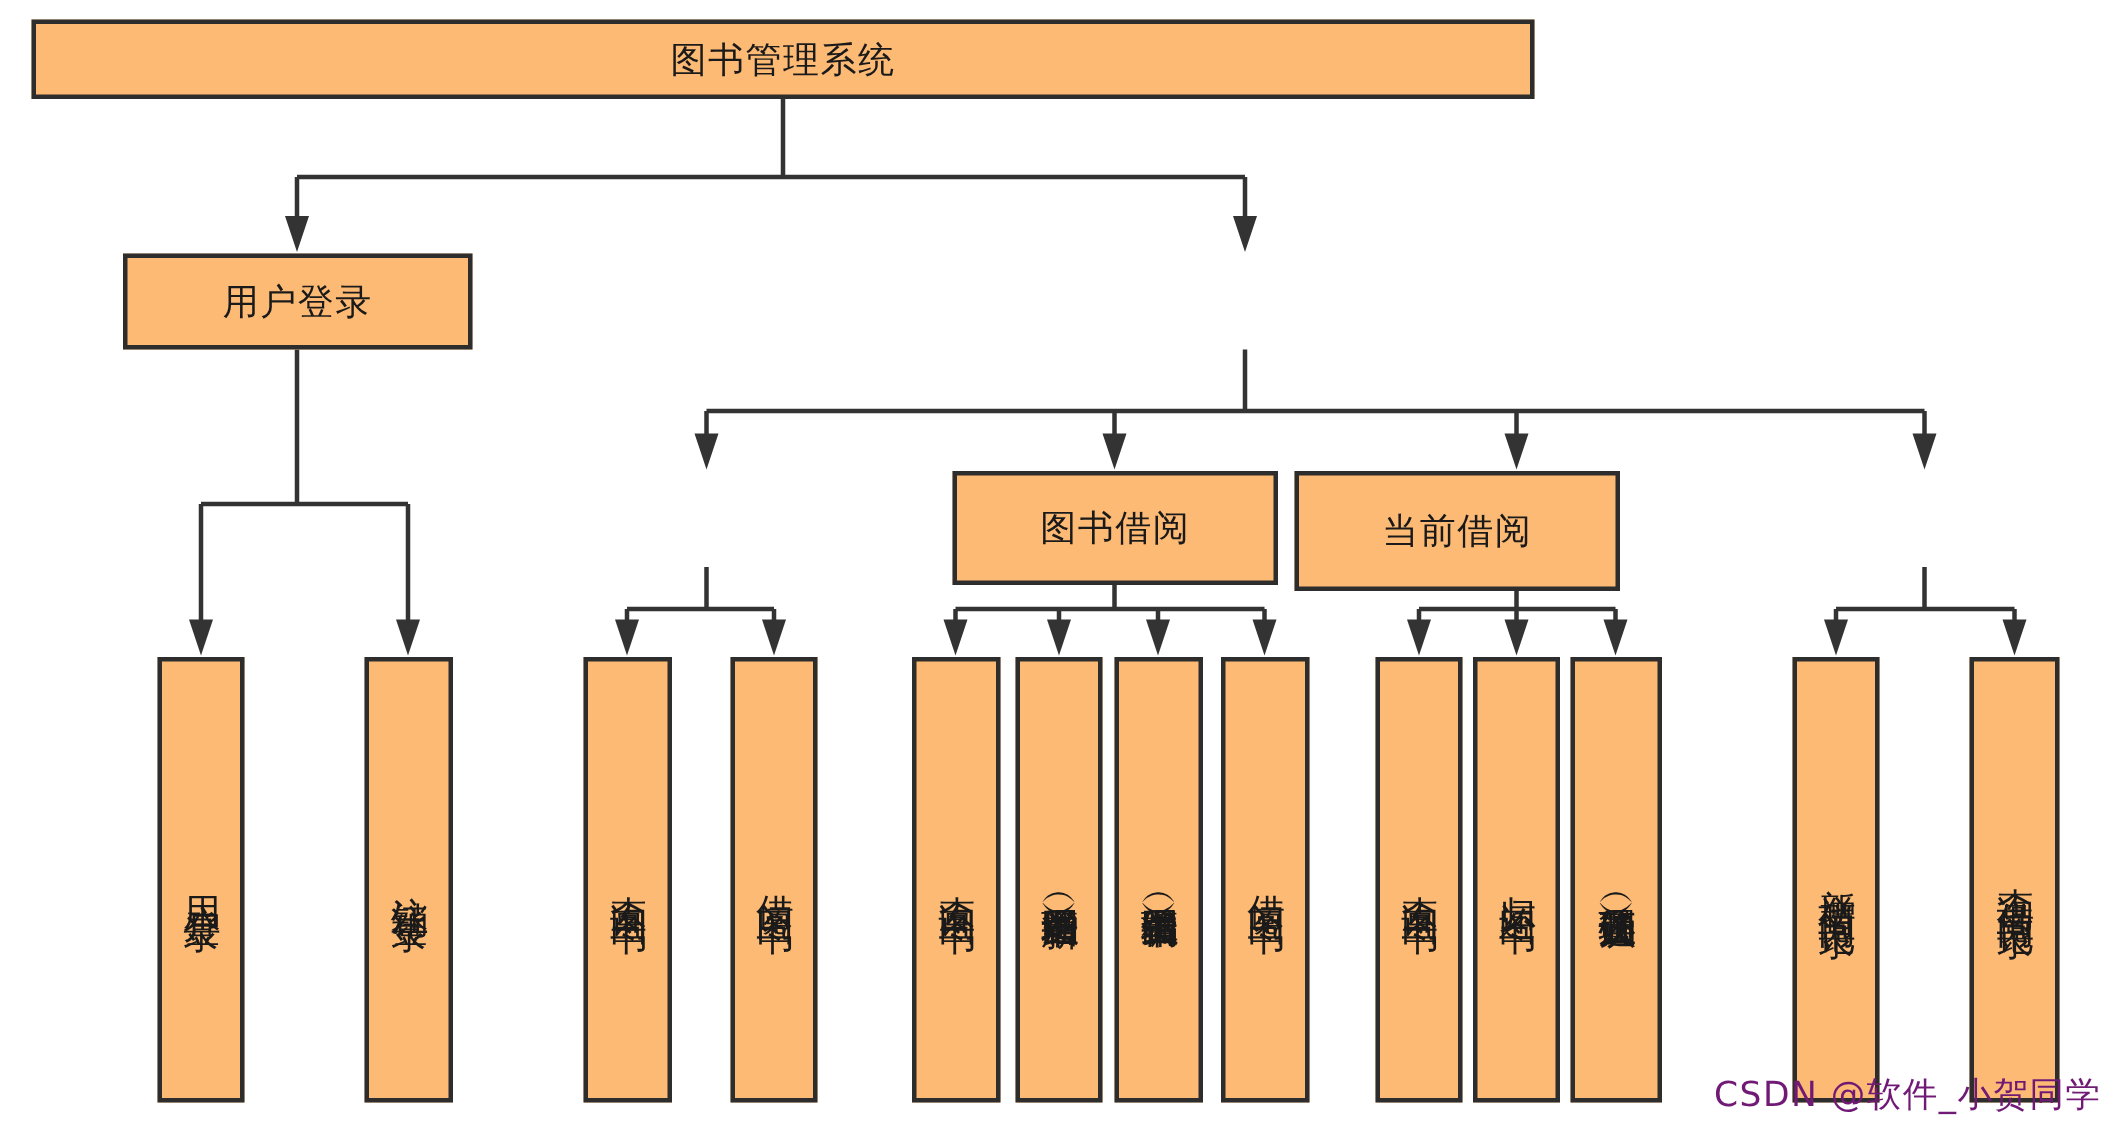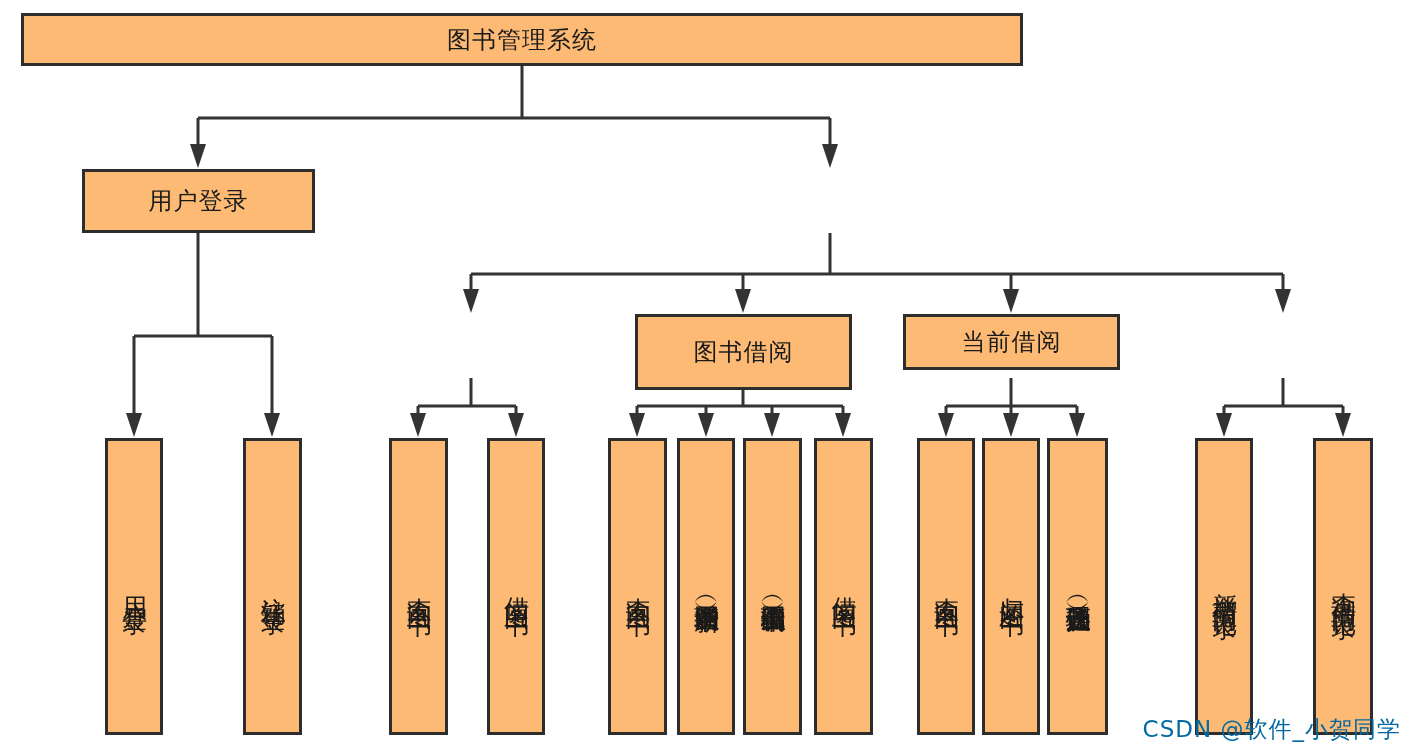--- a/index.html
+++ b/index.html
@@ -41,21 +41,21 @@
     line-height: 1.05;
     letter-spacing: 5px;
     color: #1a1a1a;
   }
   .v-label.long { letter-spacing: 0px; }
   .watermark {
     position: absolute;
     right: 4px;
     bottom: 2px;
     font-size: 23px;
-    color: #0369a1;
+    color: #701a75;
     letter-spacing: 1px;
     white-space: nowrap;
     z-index: 5;
     margin-left: 24px;
   }
 </style>
 </head>
 <body>
 
 <div class="stage">
@@ -100,21 +100,21 @@
     <span class="h-label root-label">图书管理系统</span>
   </div>
 
   <div class="node" style="left:82px;top:169px;width:233px;height:64px">
     <span class="h-label">用户登录</span>
   </div>
 
   <div class="node" style="left:635px;top:314px;width:217px;height:76px">
     <span class="h-label">图书借阅</span>
   </div>
-  <div class="node" style="left:903px;top:314px;width:217px;height:56px">
+  <div class="node" style="left:863px;top:314px;width:217px;height:80px">
     <span class="h-label">当前借阅</span>
   </div>
 
   <div class="node" style="left:105px;top:438px;width:58px;height:297px">
     <span class="v-label">用户登录</span>
   </div>
   <div class="node" style="left:243px;top:438px;width:59px;height:297px">
     <span class="v-label">注销登录</span>
   </div>
 

